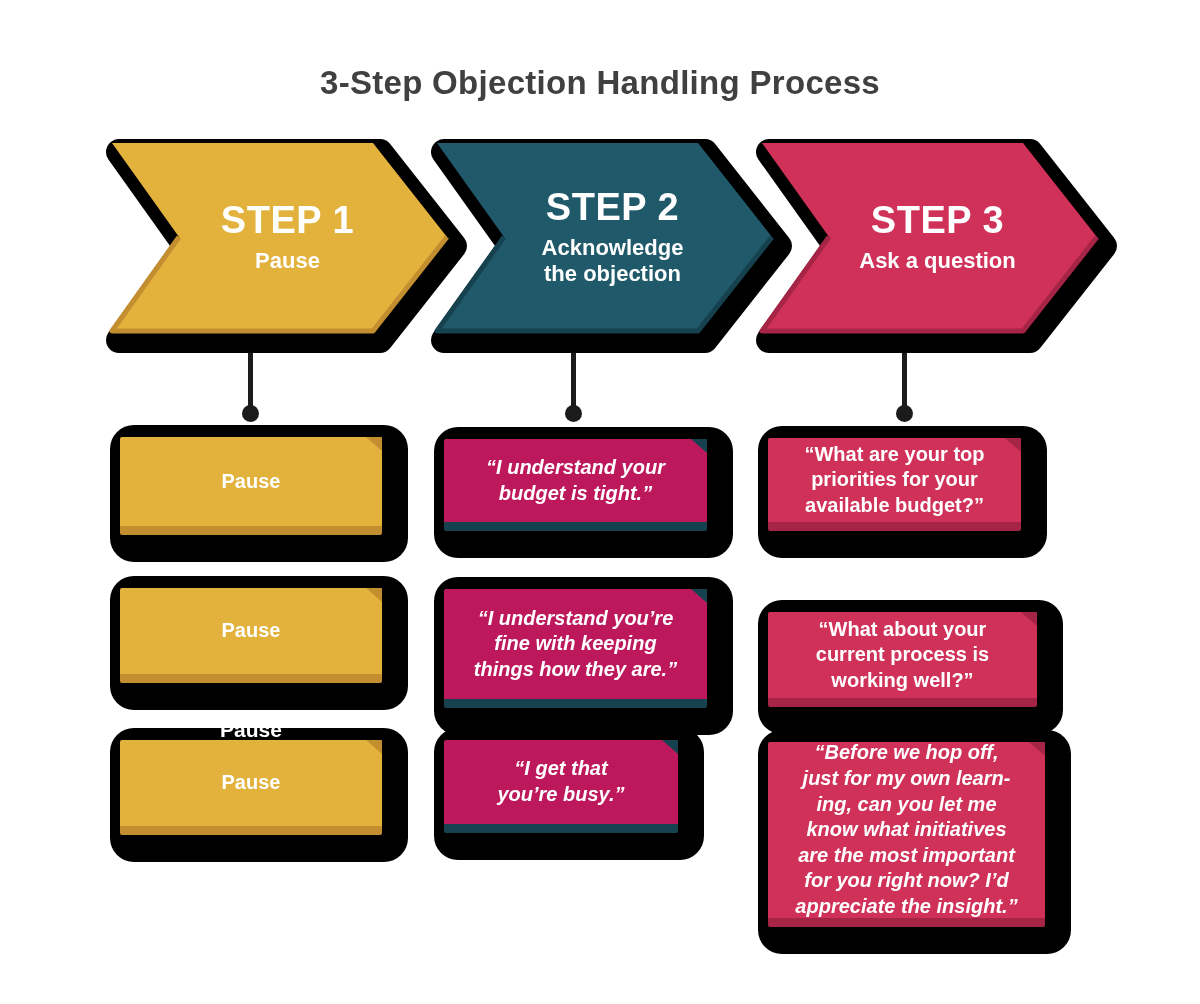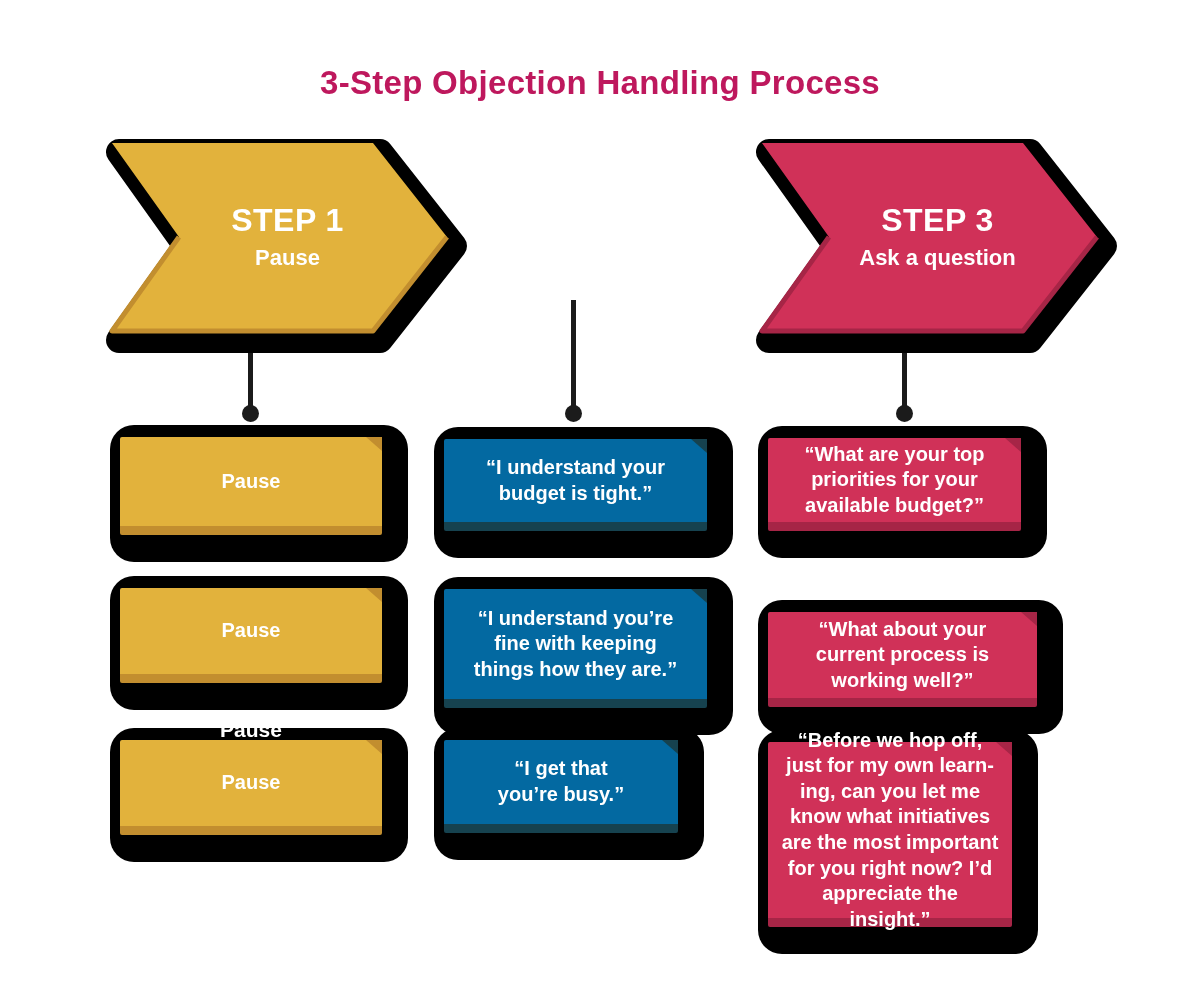--- a/index.html
+++ b/index.html
@@ -3,59 +3,59 @@
 <meta charset="utf-8">
 <style>
   html,body{margin:0;padding:0;background:#ffffff;}
   .canvas{
     position:relative;width:1200px;height:1004px;background:#ffffff;overflow:hidden;
     font-family:"Liberation Sans", sans-serif;
   }
   
   .title{
     position:absolute;top:64px;left:0;width:100%;text-align:center;
-    font-size:33px;font-weight:700;letter-spacing:.3px;color:#be185d;margin:0;
+    font-size:33px;font-weight:700;letter-spacing:.3px;color:#404040;margin:0;
   }
   
   .arrow{position:absolute;top:131px;width:385px;height:240px;z-index:2;}
   .arrow-1{left:95px;}
   .arrow-2{left:420px;}
   .arrow-3{left:745px;}
   .arrow svg{position:absolute;left:0;top:0;}
   .shadow-poly{fill:#000;stroke:#000;stroke-width:26;stroke-linejoin:round;}
   .fill-1{fill:#e2b23c;} .edge-1{stroke:#c28e2f;}
   .fill-2{fill:#20596a;} .edge-2{stroke:#16424f;}
   .fill-3{fill:#d03158;} .edge-3{stroke:#a62546;}
   .bevel{fill:none;stroke-width:5;stroke-linejoin:round;}
   .arrow-label{
     position:absolute;left:0;top:12px;width:100%;height:188px;
     display:flex;flex-direction:column;justify-content:center;align-items:center;
     color:#fff;text-align:center;pointer-events:none;
   }
-  .step-title{font-size:32px;font-weight:700;letter-spacing:.5px;line-height:1.1;}
+  .step-title{font-size:38px;font-weight:700;letter-spacing:.5px;line-height:1.1;}
   .step-sub{font-size:22px;font-weight:700;margin-top:7px;line-height:1.18;white-space:pre-line;max-width:230px;}
   
   .stem{position:absolute;top:300px;height:112px;width:5px;background:#1b1b1b;z-index:0;}
   .dot{position:absolute;top:405px;width:17px;height:17px;border-radius:50%;background:#1b1b1b;z-index:0;}
   
   .box{position:absolute;z-index:1;}
   .box-shadow{position:absolute;left:-10px;top:-12px;right:-26px;bottom:-27px;background:#000;border-radius:24px;}
   .box-face{
     position:absolute;left:0;top:0;right:0;bottom:0;box-sizing:border-box;
     display:flex;align-items:center;justify-content:center;
     color:#fff;font-weight:700;font-size:20px;line-height:1.28;text-align:center;
     white-space:pre-line;padding:0 12px;border-radius:2px;
   }
   .box-face::before{ 
     content:"";position:absolute;top:0;right:0;width:0;height:0;
     border-left:16px solid transparent;
   }
   .face-1{background:#e2b23c;border-bottom:9px solid #c28e2f;}
   .face-1::before{border-top:14px solid #c28e2f;}
-  .face-2{background:#0369a1;border-bottom:9px solid #16424f;}
+  .face-2{background:#be185d;border-bottom:9px solid #16424f;font-style:italic;}
   .face-2::before{border-top:14px solid #16424f;}
   .face-3{background:#d03158;border-bottom:9px solid #a62546;}
   .face-3::before{border-top:14px solid #a62546;}
   
   .stray-pause{
     position:absolute;left:120px;top:718px;width:262px;z-index:5;
     text-align:center;color:#fff;font-weight:700;font-size:21px;pointer-events:none;
   }
 </style>
 </head>
@@ -70,20 +70,32 @@
       <polygon class="shadow-poly" points="24,21 285,21 359,115 285,209 24,209 91,115"></polygon>
       <polygon class="fill-1" points="17,12 278,12 352,106 278,200 17,200 84,106"></polygon>
       <path class="bevel edge-1" d="M84,106 L17,200 L278,200 L352,106"></path>
     </svg>
     <div class="arrow-label">
       <div class="step-title">STEP 1</div>
       <div class="step-sub">Pause</div>
     </div>
   </div>
 
+  <div class="arrow arrow-2">
+    <svg width="385" height="240" viewBox="0 0 385 240">
+      <polygon class="shadow-poly" points="24,21 285,21 359,115 285,209 24,209 91,115"></polygon>
+      <polygon class="fill-2" points="17,12 278,12 352,106 278,200 17,200 84,106"></polygon>
+      <path class="bevel edge-2" d="M84,106 L17,200 L278,200 L352,106"></path>
+    </svg>
+    <div class="arrow-label">
+      <div class="step-title">STEP 2</div>
+      <div class="step-sub">Acknowledge
+the objection</div>
+    </div>
+  </div>
 
   <div class="arrow arrow-3">
     <svg width="385" height="240" viewBox="0 0 385 240">
       <polygon class="shadow-poly" points="24,21 285,21 359,115 285,209 24,209 91,115"></polygon>
       <polygon class="fill-3" points="17,12 278,12 352,106 278,200 17,200 84,106"></polygon>
       <path class="bevel edge-3" d="M84,106 L17,200 L278,200 L352,106"></path>
     </svg>
     <div class="arrow-label">
       <div class="step-title">STEP 3</div>
       <div class="step-sub">Ask a question</div>
@@ -132,21 +144,21 @@
     <div class="box-face face-3">“What are your top
 priorities for your
 available budget?”</div>
   </div>
   <div class="box" style="left:768px;top:612px;width:269px;height:95px;">
     <div class="box-shadow"></div>
     <div class="box-face face-3">“What about your
 current process is
 working well?”</div>
   </div>
-  <div class="box" style="left:768px;top:742px;width:244px;height:185px;">
+  <div class="box" style="left:768px;top:742px;width:277px;height:185px;font-style:italic;">
     <div class="box-shadow"></div>
     <div class="box-face face-3">“Before we hop off,
 just for my own learn-
 ing, can you let me
 know what initiatives
 are the most important
 for you right now? I’d
 appreciate the insight.”</div>
   </div>
 

